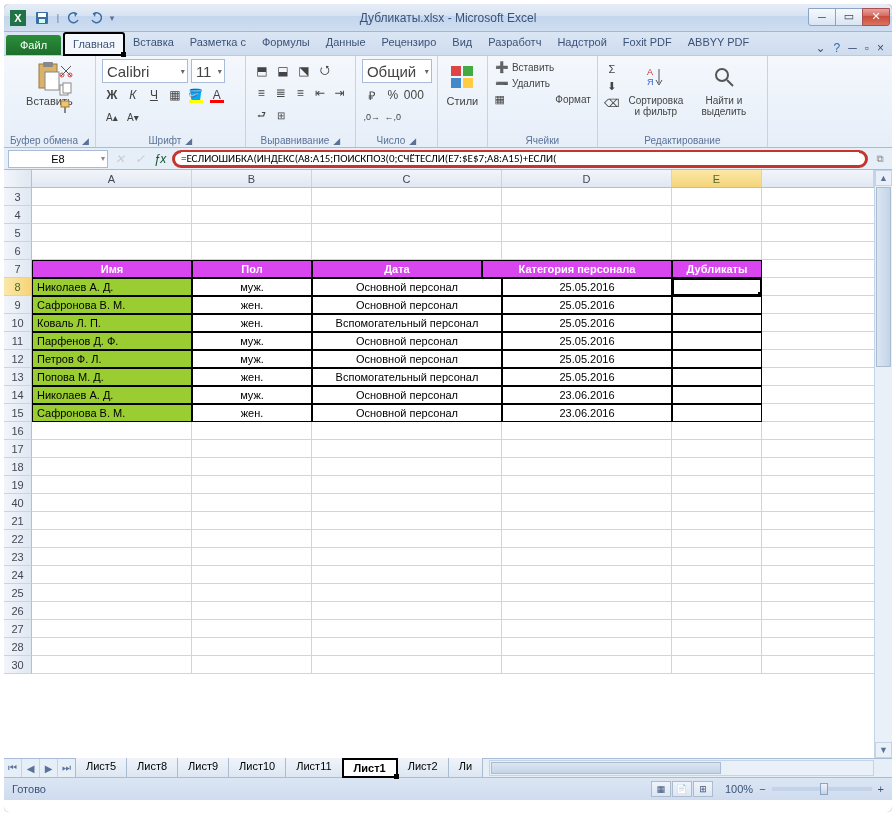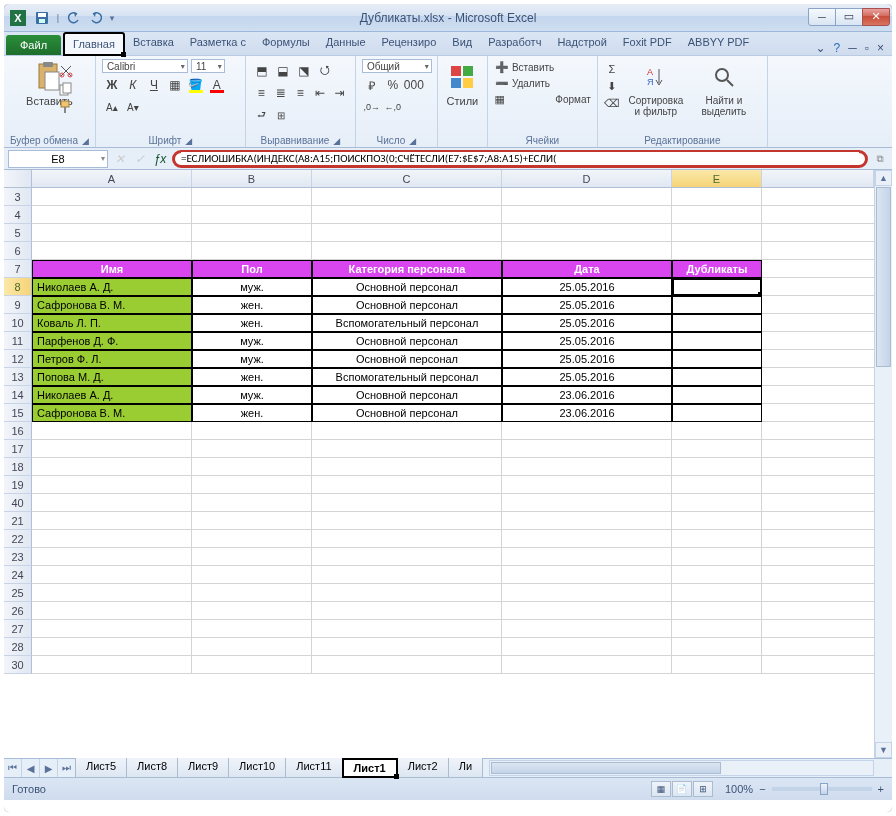--- a/index.html
+++ b/index.html
@@ -26,21 +26,21 @@
 .helpico { margin-left: auto; display:flex; gap:8px; padding-right:8px; color:#3b5277; font-size:12px;}
 
 
 .ribbon { height: 92px; background: linear-gradient(#f4f8fd,#e6eef8); border-bottom: 1px solid #a8bcd8; display: flex; font-size: 11px; color:#444;}
 .group { border-right: 1px solid #c4d4e8; padding: 3px 6px 1px; display: flex; flex-direction: column; }
 .grouplabel { text-align: center; font-size: 10px; color: #5a7299; margin-top: auto; padding-top:2px;}
 .grouprow { display: flex; align-items: center; gap: 3px; }
 .bigbtn { display: flex; flex-direction: column; align-items: center; justify-content: center; padding: 2px 4px; text-align:center; line-height:1.1; }
 .bigico { width: 32px; height: 32px; margin-bottom: 2px; display:flex; align-items:center; justify-content:center;}
 .smico { width:16px; height:16px; display:inline-flex; align-items:center; justify-content:center;}
-.combo { border:1px solid #a8bcd8; background:#fff; height:14px; display:flex; align-items:center; padding:0 14px 0 4px; position:relative; font-size:10px;}
+.combo { border:1px solid #a8bcd8; background:#fff; height:24px; display:flex; align-items:center; padding:0 14px 0 4px; position:relative; font-size:15px;}
 .combo::after { content:"▾"; position:absolute; right:2px; font-size:8px; color:#666;}
 .btnrow { display:flex; gap:1px; margin-top:2px;}
 .sqbtn { width:20px; height:20px; border:1px solid transparent; display:flex; align-items:center; justify-content:center; font-size:12px;}
 .popout { font-size:9px; color:#5a7299; margin-left:4px; align-self:flex-end;}
 
 
 .fxrow { height: 22px; background: #e6eef8; border-bottom: 1px solid #a8bcd8; display: flex; align-items: center; padding: 1px 4px; gap:4px; position:relative;}
 .namebox { width: 100px; height: 18px; background: #fff; border: 1px solid #a8bcd8; font-size: 11px; padding: 0 4px; display:flex; align-items:center; justify-content:center; position:relative;}
 .namebox::after{content:"▾"; position:absolute; right:2px; font-size:8px; color:#888;}
 .fxico { width:16px; text-align:center; font-style:italic; font-size:12px; color:#14532d;}
@@ -368,22 +368,22 @@
           <div class="cell B"></div>
           <div class="cell C"></div>
           <div class="cell D"></div>
           <div class="cell E"></div>
           <div class="cell pad"></div>
         </div>
         <div class="row">
           <div class="rh">7</div>
           <div class="cell A hdrcell">Имя</div>
           <div class="cell B hdrcell">Пол</div>
+          <div class="cell D hdrcell">Дата</div>
           <div class="cell C hdrcell">Категория персонала</div>
-          <div class="cell D hdrcell">Дата</div>
           <div class="cell E hdrcell">Дубликаты</div>
           <div class="cell pad"></div>
         </div>
         <div class="row">
           <div class="rh sel">8</div>
           <div class="cell A datacell namecell">Николаев А. Д.</div>
           <div class="cell B datacell">муж.</div>
           <div class="cell C datacell">Основной персонал</div>
           <div class="cell D datacell">25.05.2016</div>
           <div class="cell E datacell active"></div>

